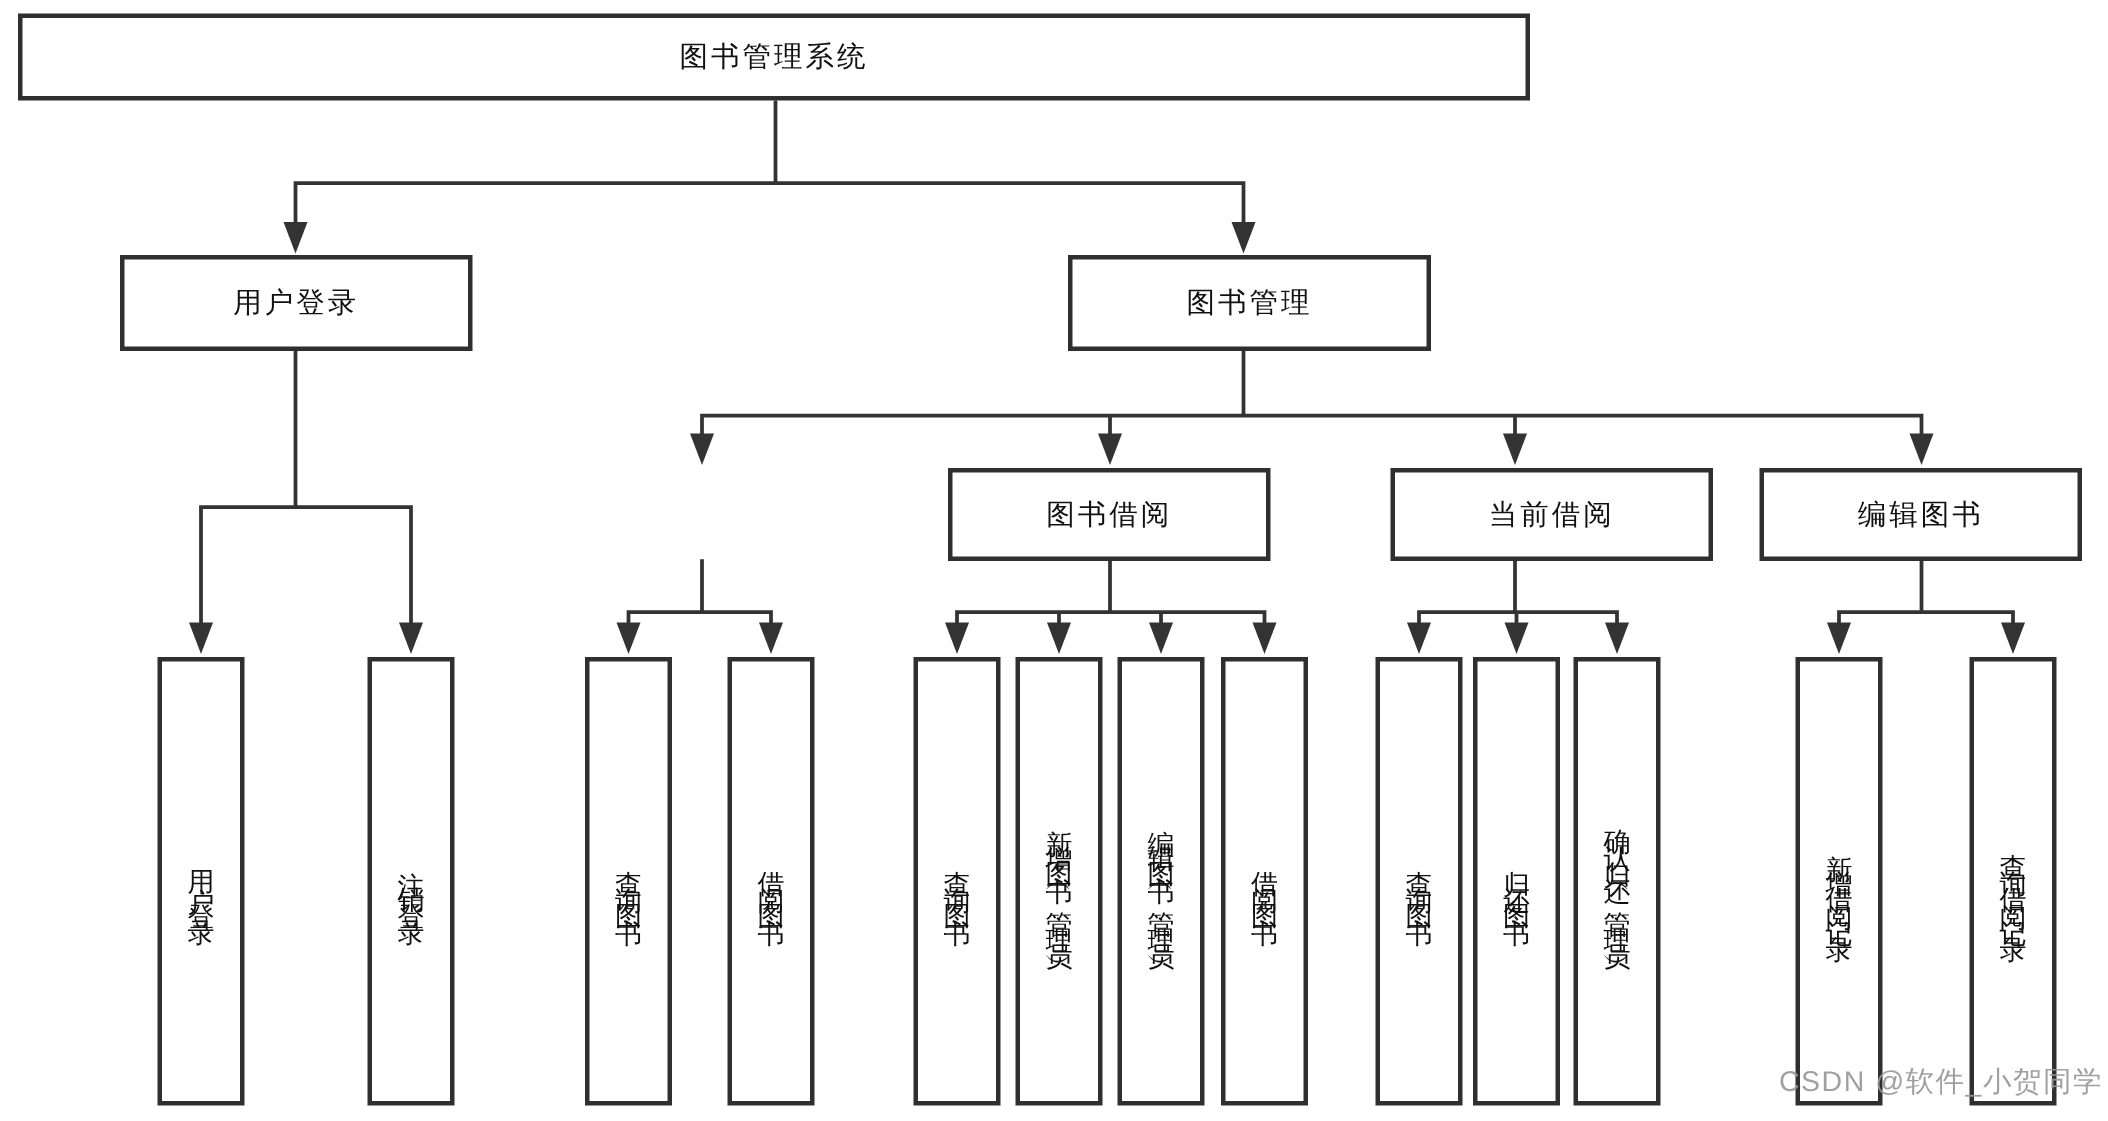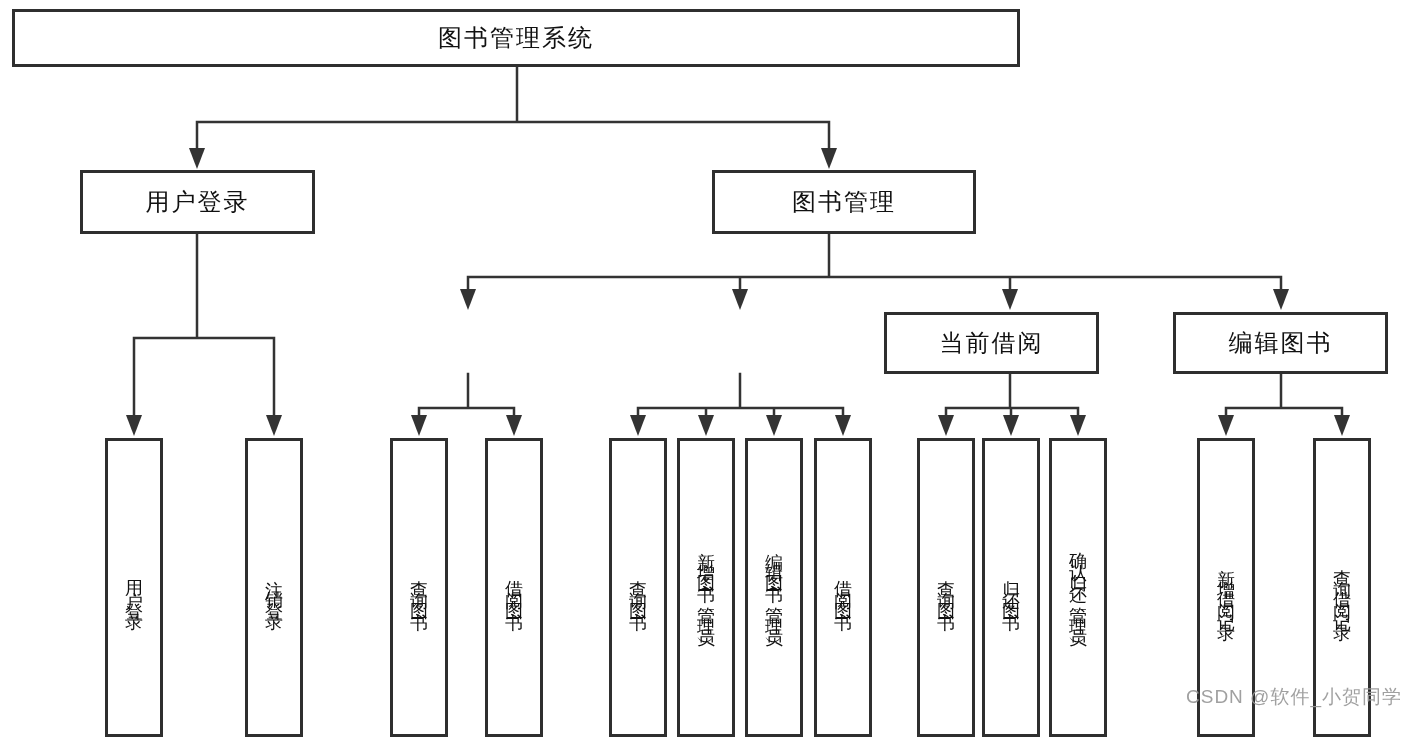--- a/index.html
+++ b/index.html
@@ -13,54 +13,54 @@
   .connectors{position:absolute;left:0;top:0;z-index:1;pointer-events:none;}
   .node{
     position:absolute;
     background:#ffffff;
     border:3px solid #2f2f2f;
     box-sizing:border-box;
     display:flex;align-items:center;justify-content:center;
     color:#111111;
     z-index:2;
   }
-  .h{font-size:24px;letter-spacing:2px;white-space:nowrap;}
+  .h{font-size:19px;letter-spacing:2px;white-space:nowrap;}
   .v{
     writing-mode:vertical-rl;
     text-orientation:mixed;
     font-size:18px;
     letter-spacing:11px;
     line-height:1;
   }
   
   #n-root   {left:12px;  top:9px;   width:1008px; height:58px;}
   #n-ulogin {left:80px;  top:170px; width:235px;  height:64px;}
-  #n-bmgmt  {left:712px; top:170px; width:264px;  height:64px;}
+  #n-bmgmt  {left:712px; top:170px; width:242px;  height:64px;}
   #n-rec    {left:361px; top:312px; width:215px;  height:62px;}
   #n-borrow {left:632px; top:312px; width:215px;  height:62px;}
-  #n-current{left:884px; top:312px; width:215px;  height:62px;}
+  #n-current{left:927px; top:312px; width:215px;  height:62px;}
   #n-records{left:1173px;top:312px; width:215px;  height:62px;}
   
   .leaf{top:438px;width:58px;height:299px;}
   #l0 {left:105px;}
   #l1 {left:245px;}
   #l2 {left:390px;}
   #l3 {left:485px;}
   #l4 {left:609px;}
   #l5 {left:677px;}
   #l6 {left:745px;}
   #l7 {left:814px;}
   #l8 {left:917px;}
   #l9 {left:982px;}
   #l10{left:1049px;}
   #l11{left:1197px;}
   #l12{left:1313px;}
   .watermark{
     position:absolute;
-    left:1186px;top:684px;
+    left:1186px;top:708px;
     z-index:3;
     font-size:19px;
     color:rgba(152,152,152,0.92);
     letter-spacing:1px;
     white-space:nowrap;
   }
 </style>
 </head>
 <body>
 
@@ -104,20 +104,21 @@
       <path d="M1218,415 h16 l-8,21 z"></path>
         <path d="M1334,415 h16 l-8,21 z"></path>
     </g>
   </svg>
 
   <div class="node h" id="n-root">图书管理系统</div>
 
   <div class="node h" id="n-ulogin">用户登录</div>
   <div class="node h" id="n-bmgmt">图书管理</div>
 
+  <div class="node h" id="n-borrow">图书借阅</div>
   <div class="node h" id="n-current">当前借阅</div>
   <div class="node h" id="n-records">编辑图书</div>
 
   <div class="node v leaf" id="l0">用户登录</div>
   <div class="node v leaf" id="l1">注销登录</div>
   <div class="node v leaf" id="l2">查询图书</div>
   <div class="node v leaf" id="l3">借阅图书</div>
   <div class="node v leaf" id="l4">查询图书</div>
   <div class="node v leaf" id="l5">新增图书（管理员）</div>
   <div class="node v leaf" id="l6">编辑图书（管理员）</div>

